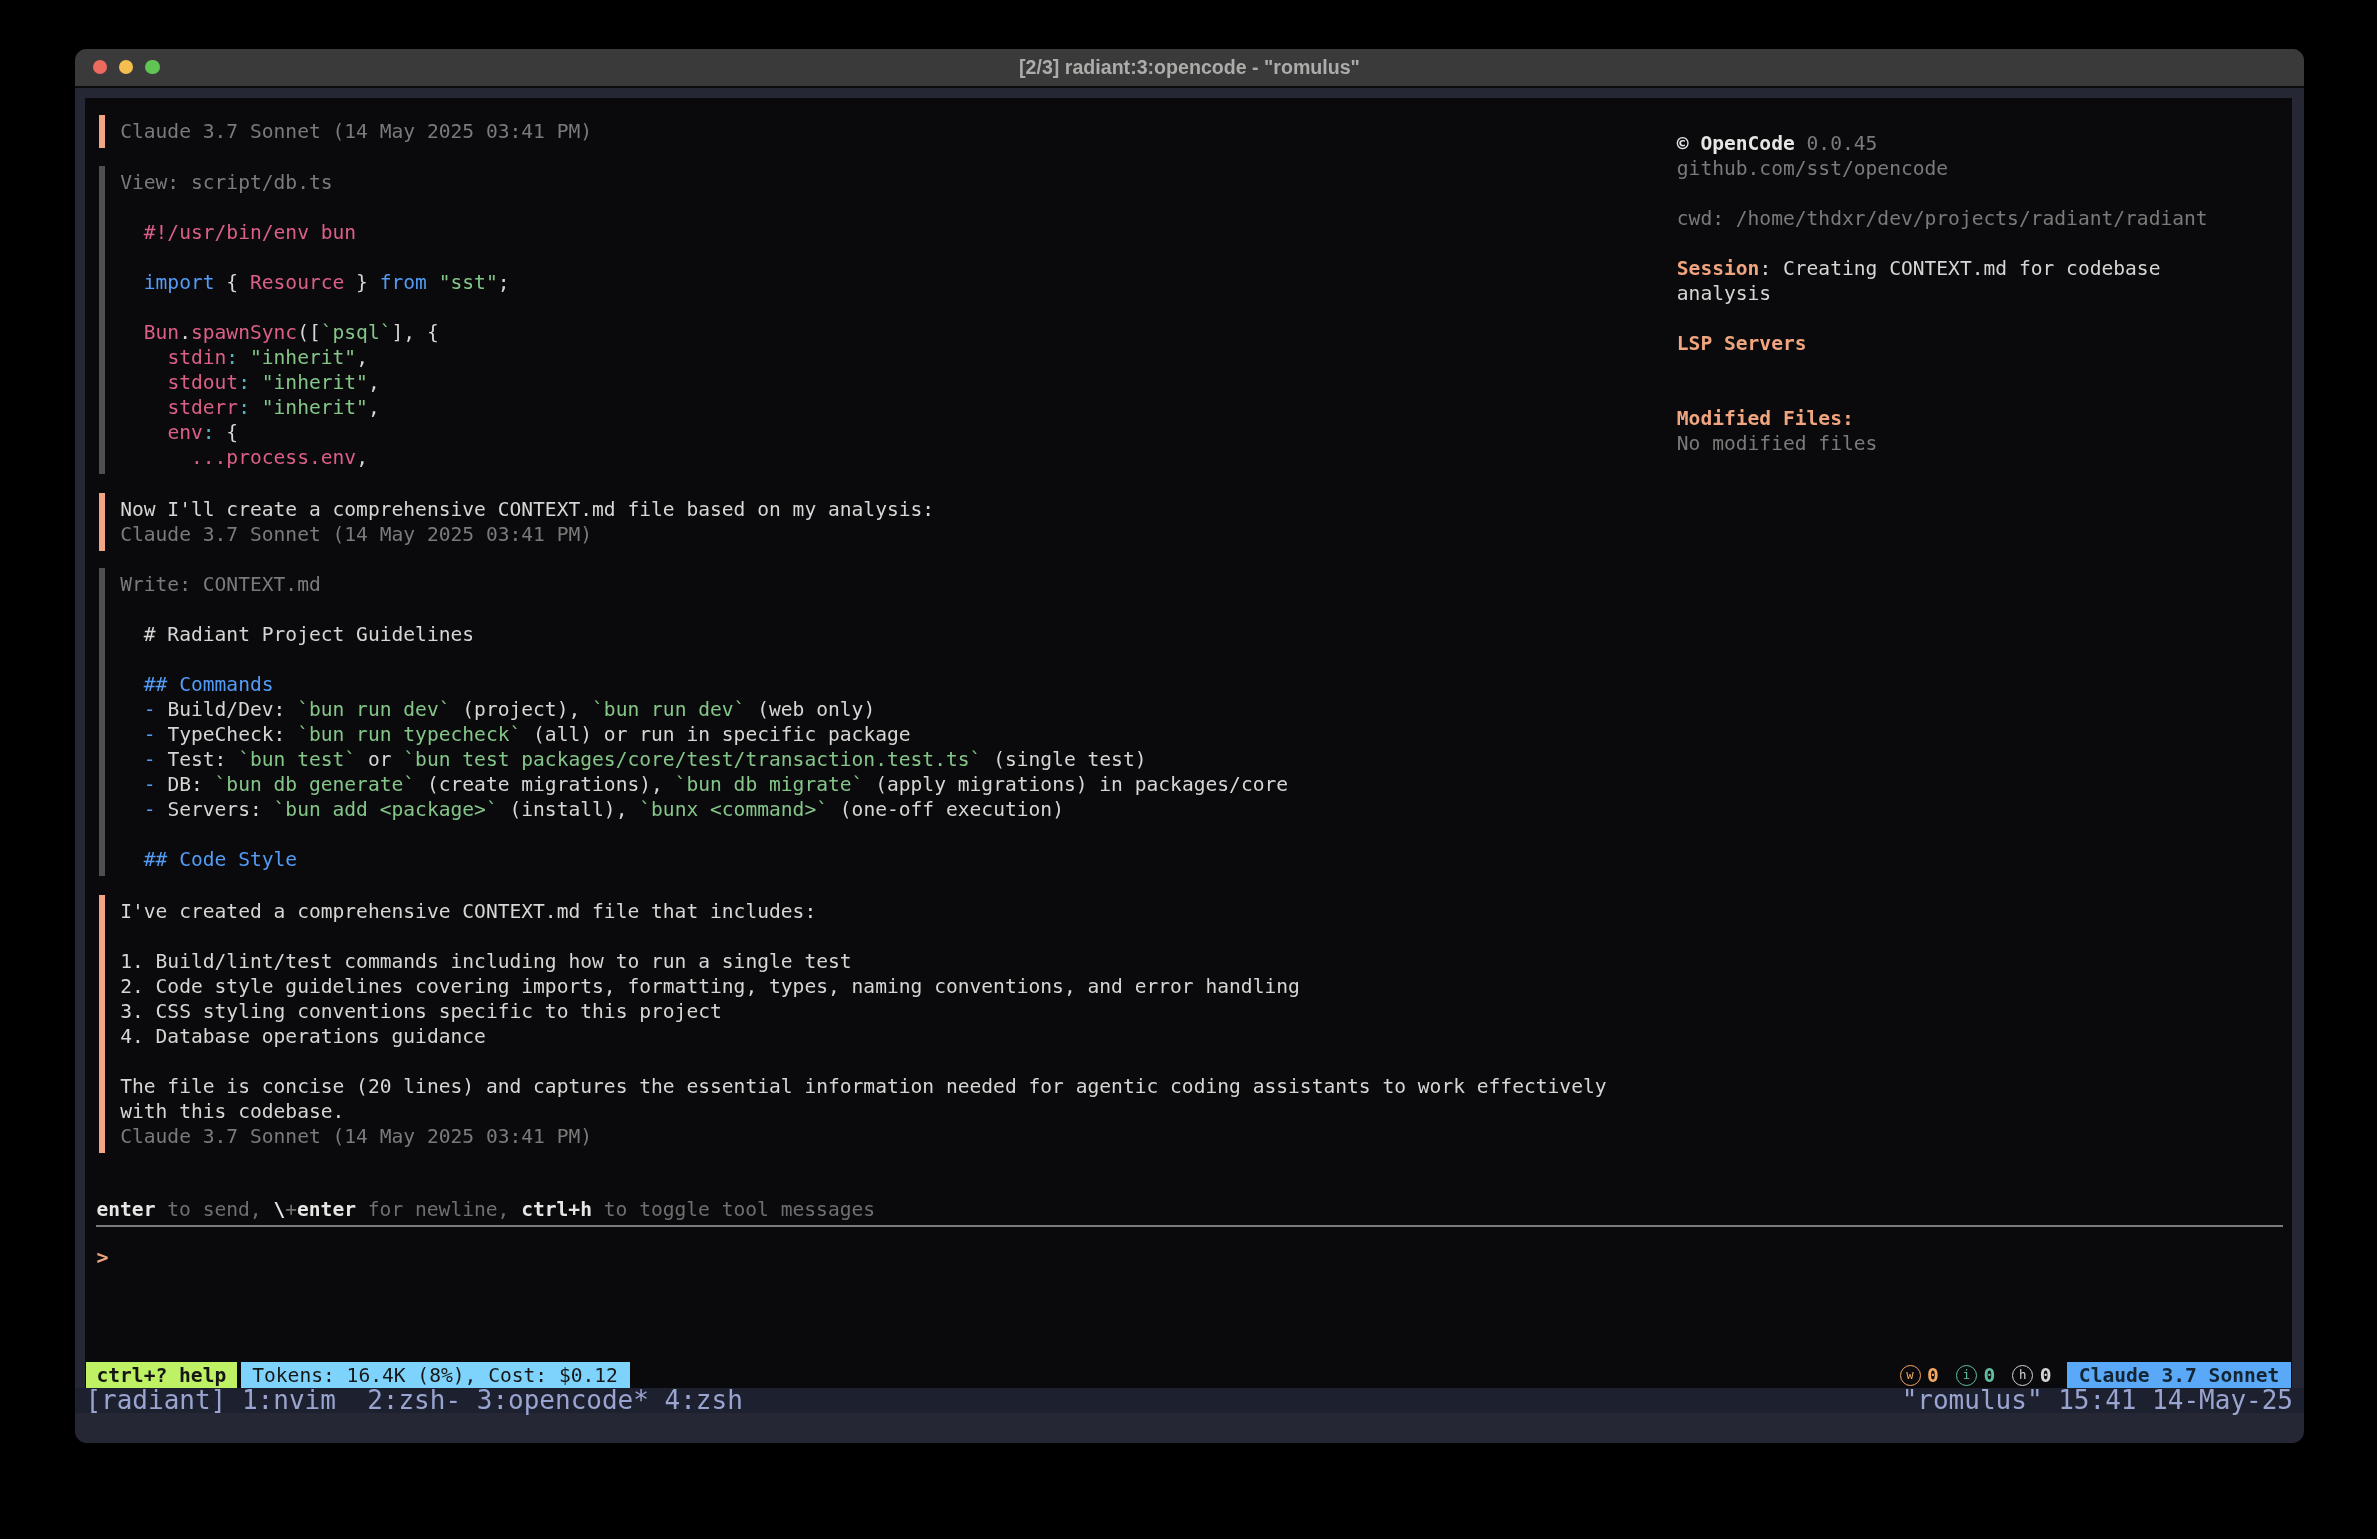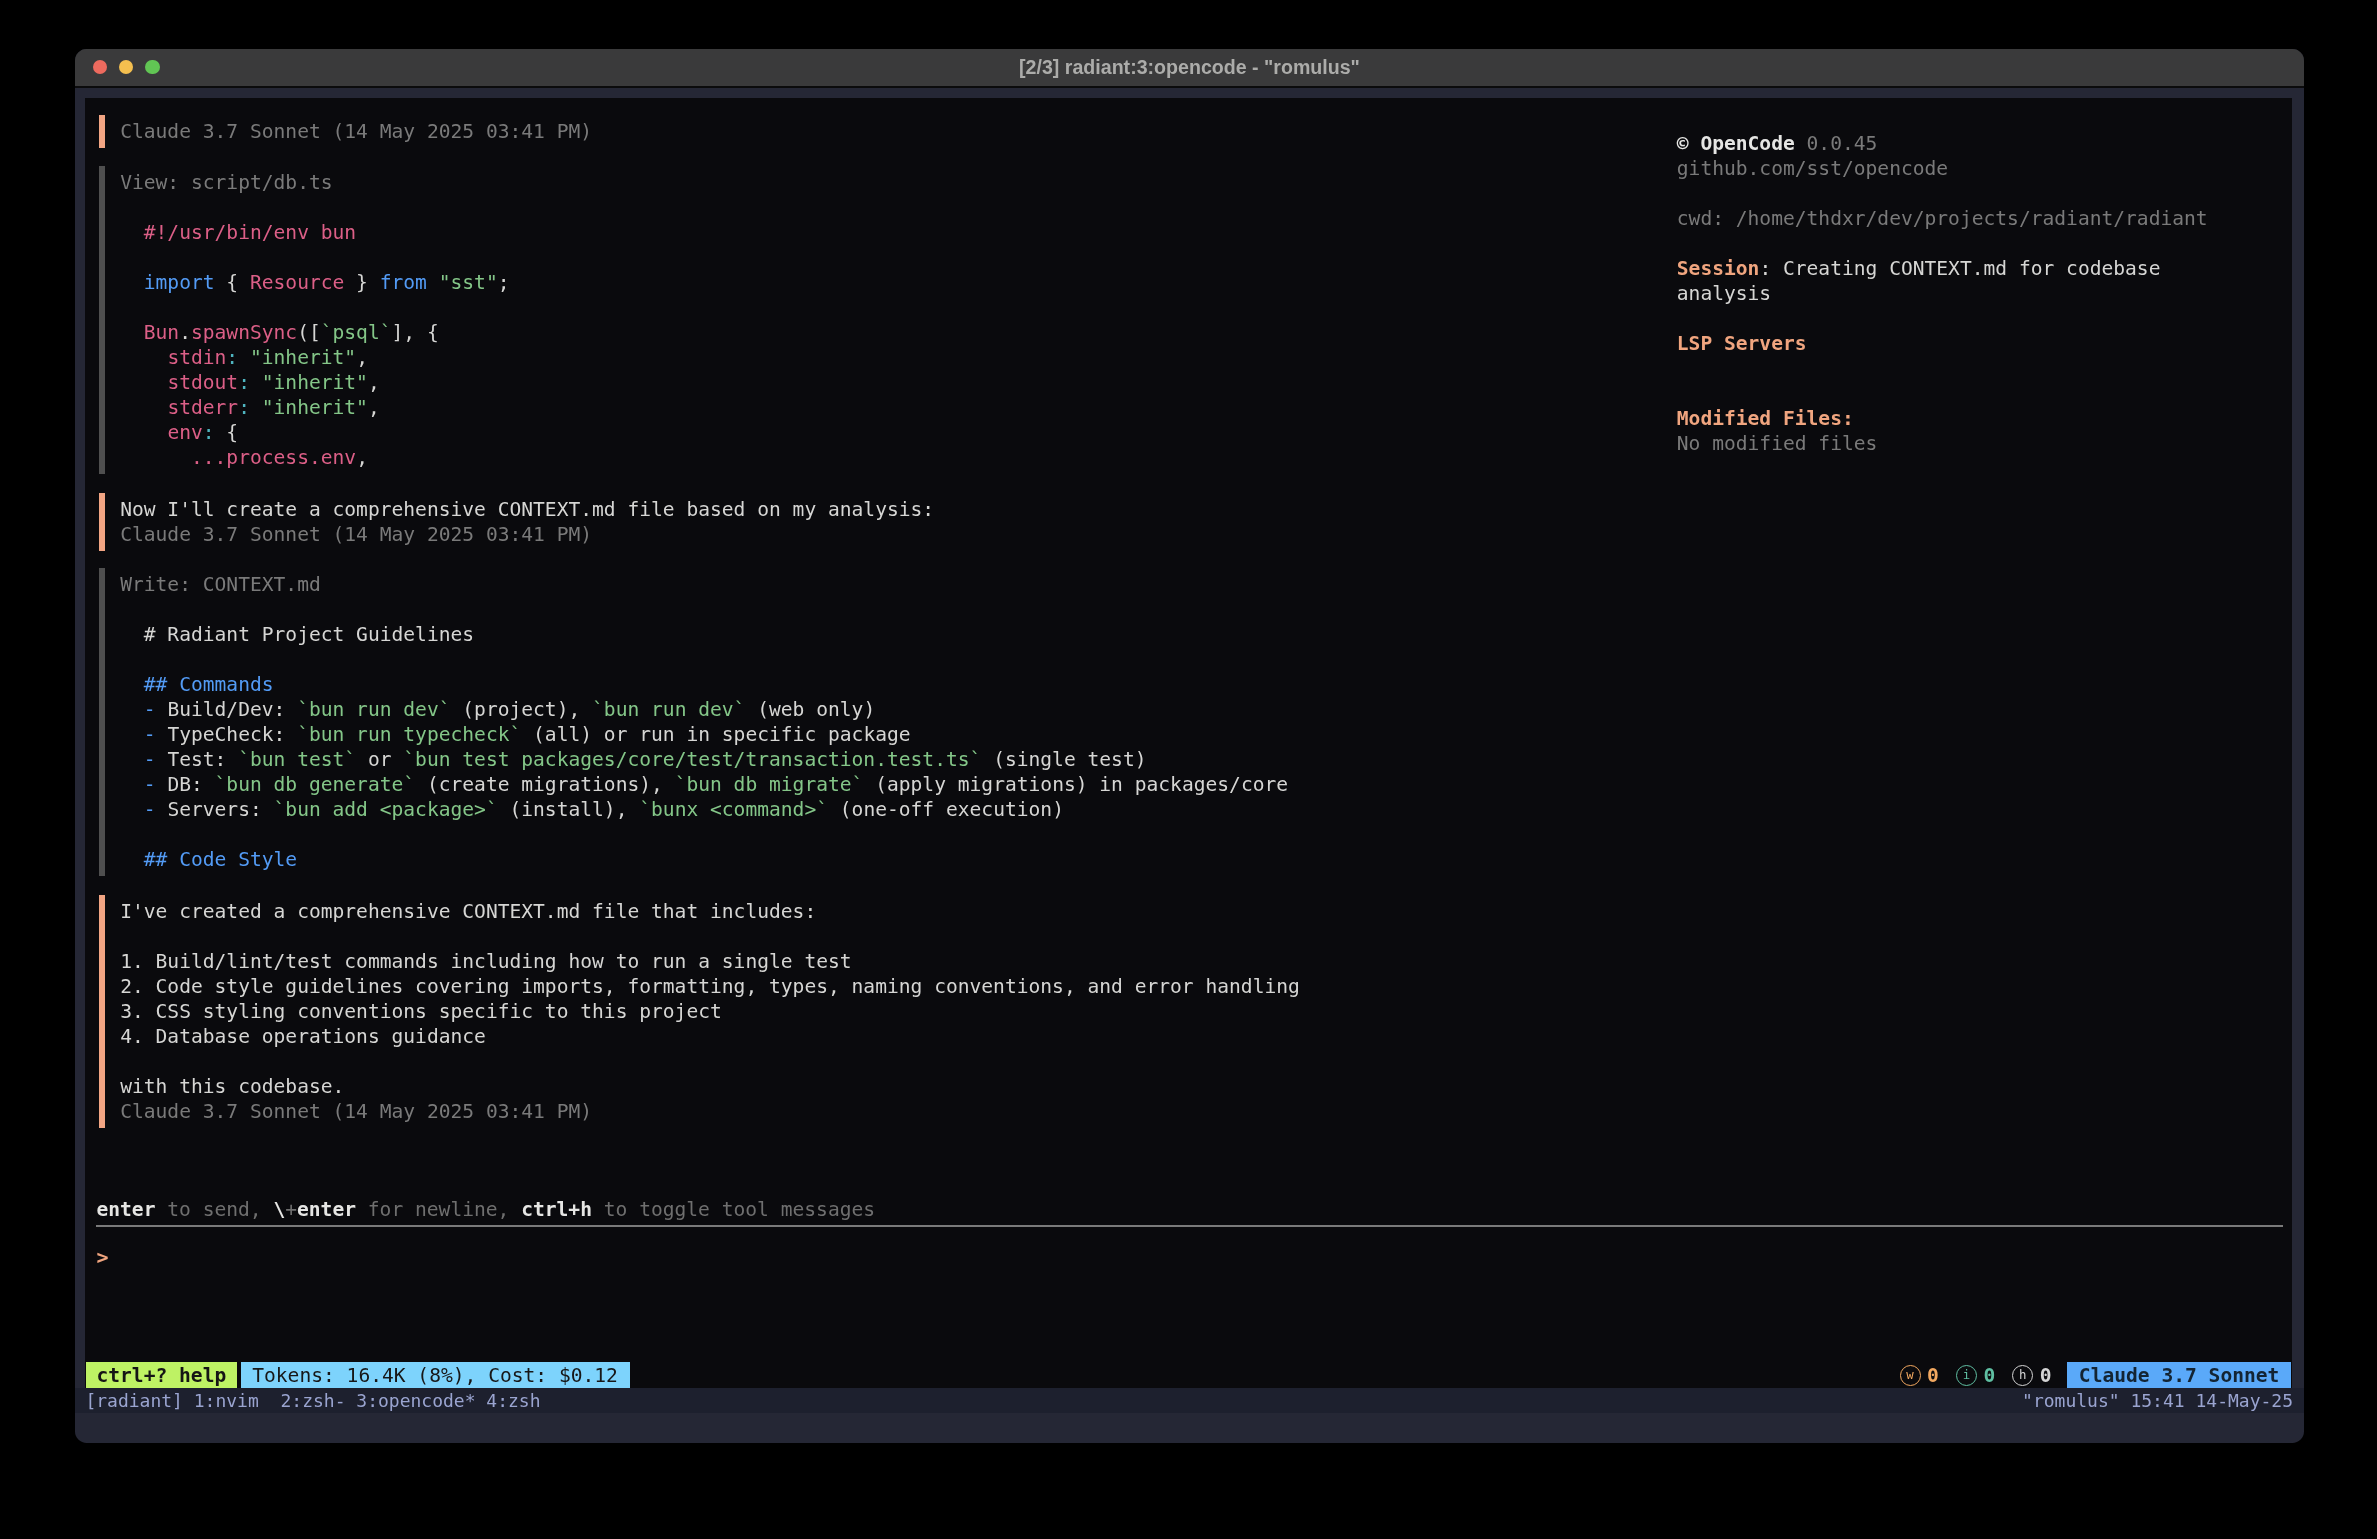--- a/index.html
+++ b/index.html
@@ -46,21 +46,21 @@
              align-items:center;justify-content:center;font-size:12.4px;line-height:1;}
   .diag-count{font-weight:bold;font-size:19.6px;}
   .diag.warn .diag-ring{border-color:#f2a860;color:#f2a860;}
   .diag.warn .diag-count{color:#f2a860;}
   .diag.info .diag-ring{border-color:#5fbfa2;color:#5fbfa2;}
   .diag.info .diag-count{color:#5fbfa2;}
   .diag.hintk .diag-ring{border-color:#d4d4d4;color:#d4d4d4;}
   .diag.hintk .diag-count{color:#d4d4d4;}
   .chip.model{background:#5aa9f9;color:#132433;font-weight:bold;padding:0 11.7px;}
   .tmuxbar{position:absolute;left:0;top:1339px;width:100%;height:25px;background:#1d202e;
-           font-family:"DejaVu Sans Mono",monospace;font-size:18px;line-height:25px;color:#9aa4d0;}
+           font-family:"DejaVu Sans Mono",monospace;font-size:26px;line-height:25px;color:#9aa4d0;}
   .tmuxbar span{white-space:pre;}
   .tmux-left{position:absolute;left:10.4px;top:0;}
   .tmux-right{position:absolute;right:11px;top:0;}
 </style>
 </head>
 <body>
 
 <div class="desktop">
   <div class="window">
     <div class="titlebar">
@@ -110,20 +110,21 @@
             <div class="line"><span class="sg-white">  </span><span class="sg-blue">## Code Style</span></div>
           </div>
           <div class="block msg" style="top: 797px;">
             <div class="line"><span class="sg-white">I've created a comprehensive CONTEXT.md file that includes:</span></div>
             <div class="line"></div>
             <div class="line"><span class="sg-white">1. Build/lint/test commands including how to run a single test</span></div>
             <div class="line"><span class="sg-white">2. Code style guidelines covering imports, formatting, types, naming conventions, and error handling</span></div>
             <div class="line"><span class="sg-white">3. CSS styling conventions specific to this project</span></div>
             <div class="line"><span class="sg-white">4. Database operations guidance</span></div>
             <div class="line"></div>
+            <div class="line"><span class="sg-white">The file is concise (20 lines) and captures the essential information needed for agentic coding assistants to work effectively</span></div>
             <div class="line"><span class="sg-white">with this codebase.</span></div>
             <div class="line"><span class="sg-gray">Claude 3.7 Sonnet (14 May 2025 03:41 PM)</span></div>
           </div>
         </div>
       <div class="sidebar" id="sidebar">
           <div class="line"><span class="sg-whiteBold">© OpenCode</span><span class="sg-gray"> 0.0.45</span></div>
           <div class="line"><span class="sg-gray">github.com/sst/opencode</span></div>
           <div class="line"></div>
           <div class="line"><span class="sg-gray">cwd: /home/thdxr/dev/projects/radiant/radiant</span></div>
           <div class="line"></div>

